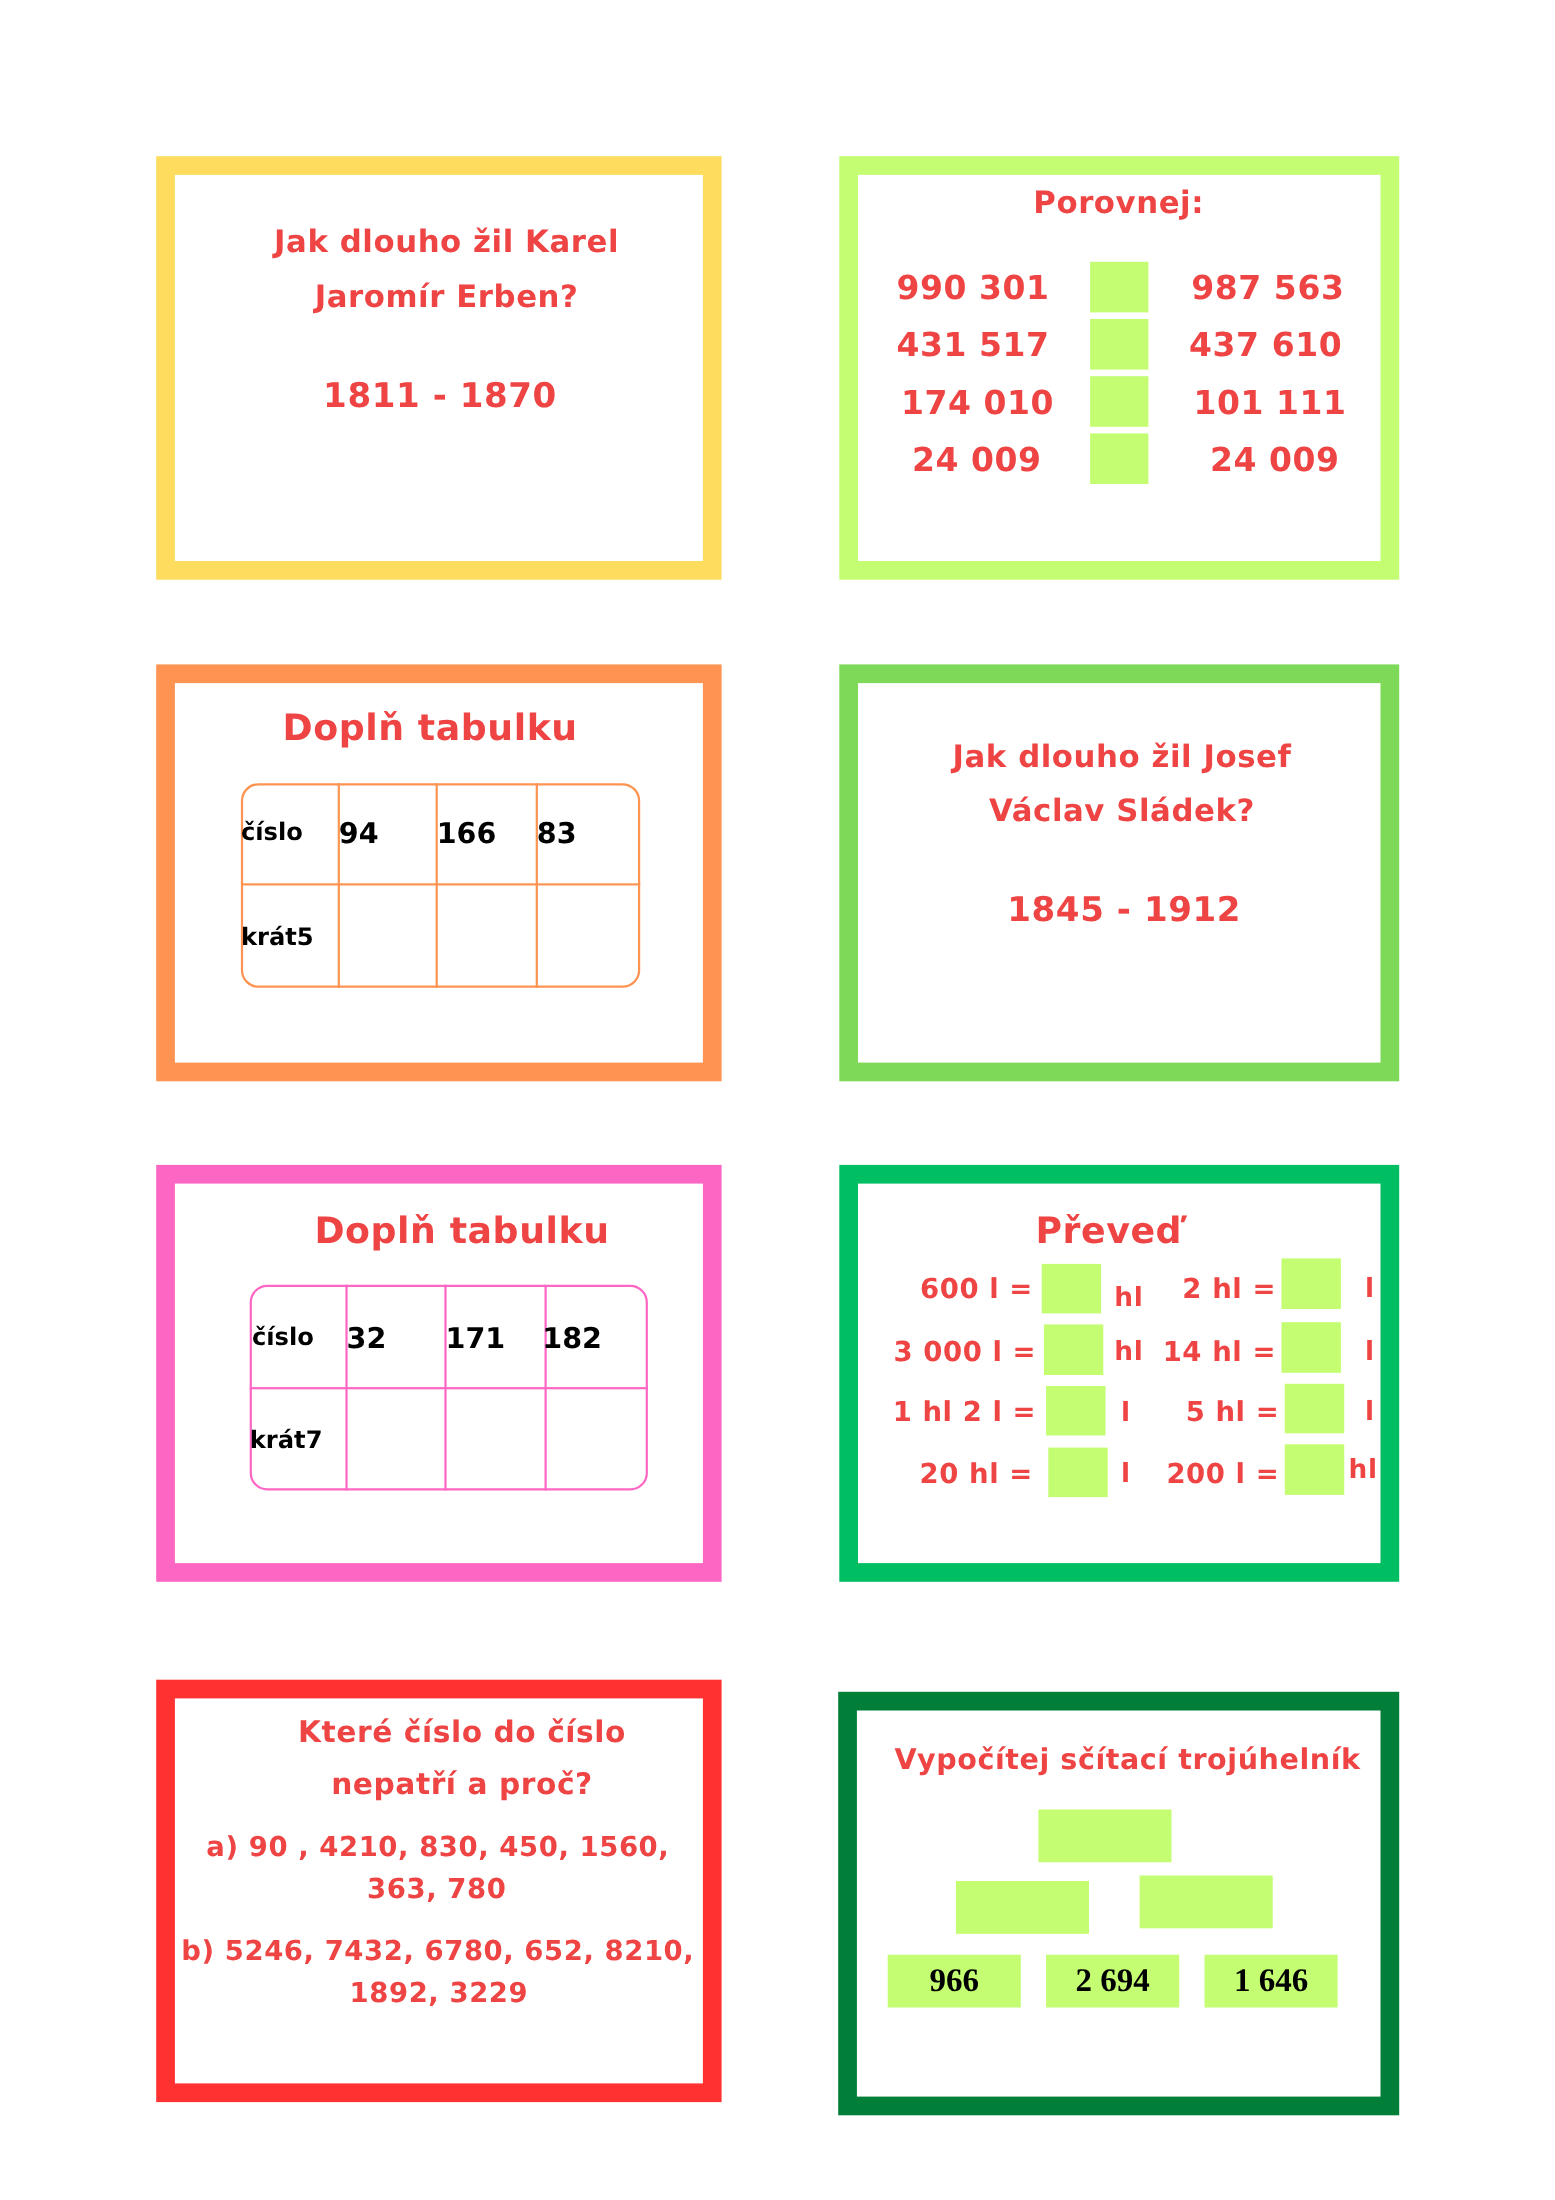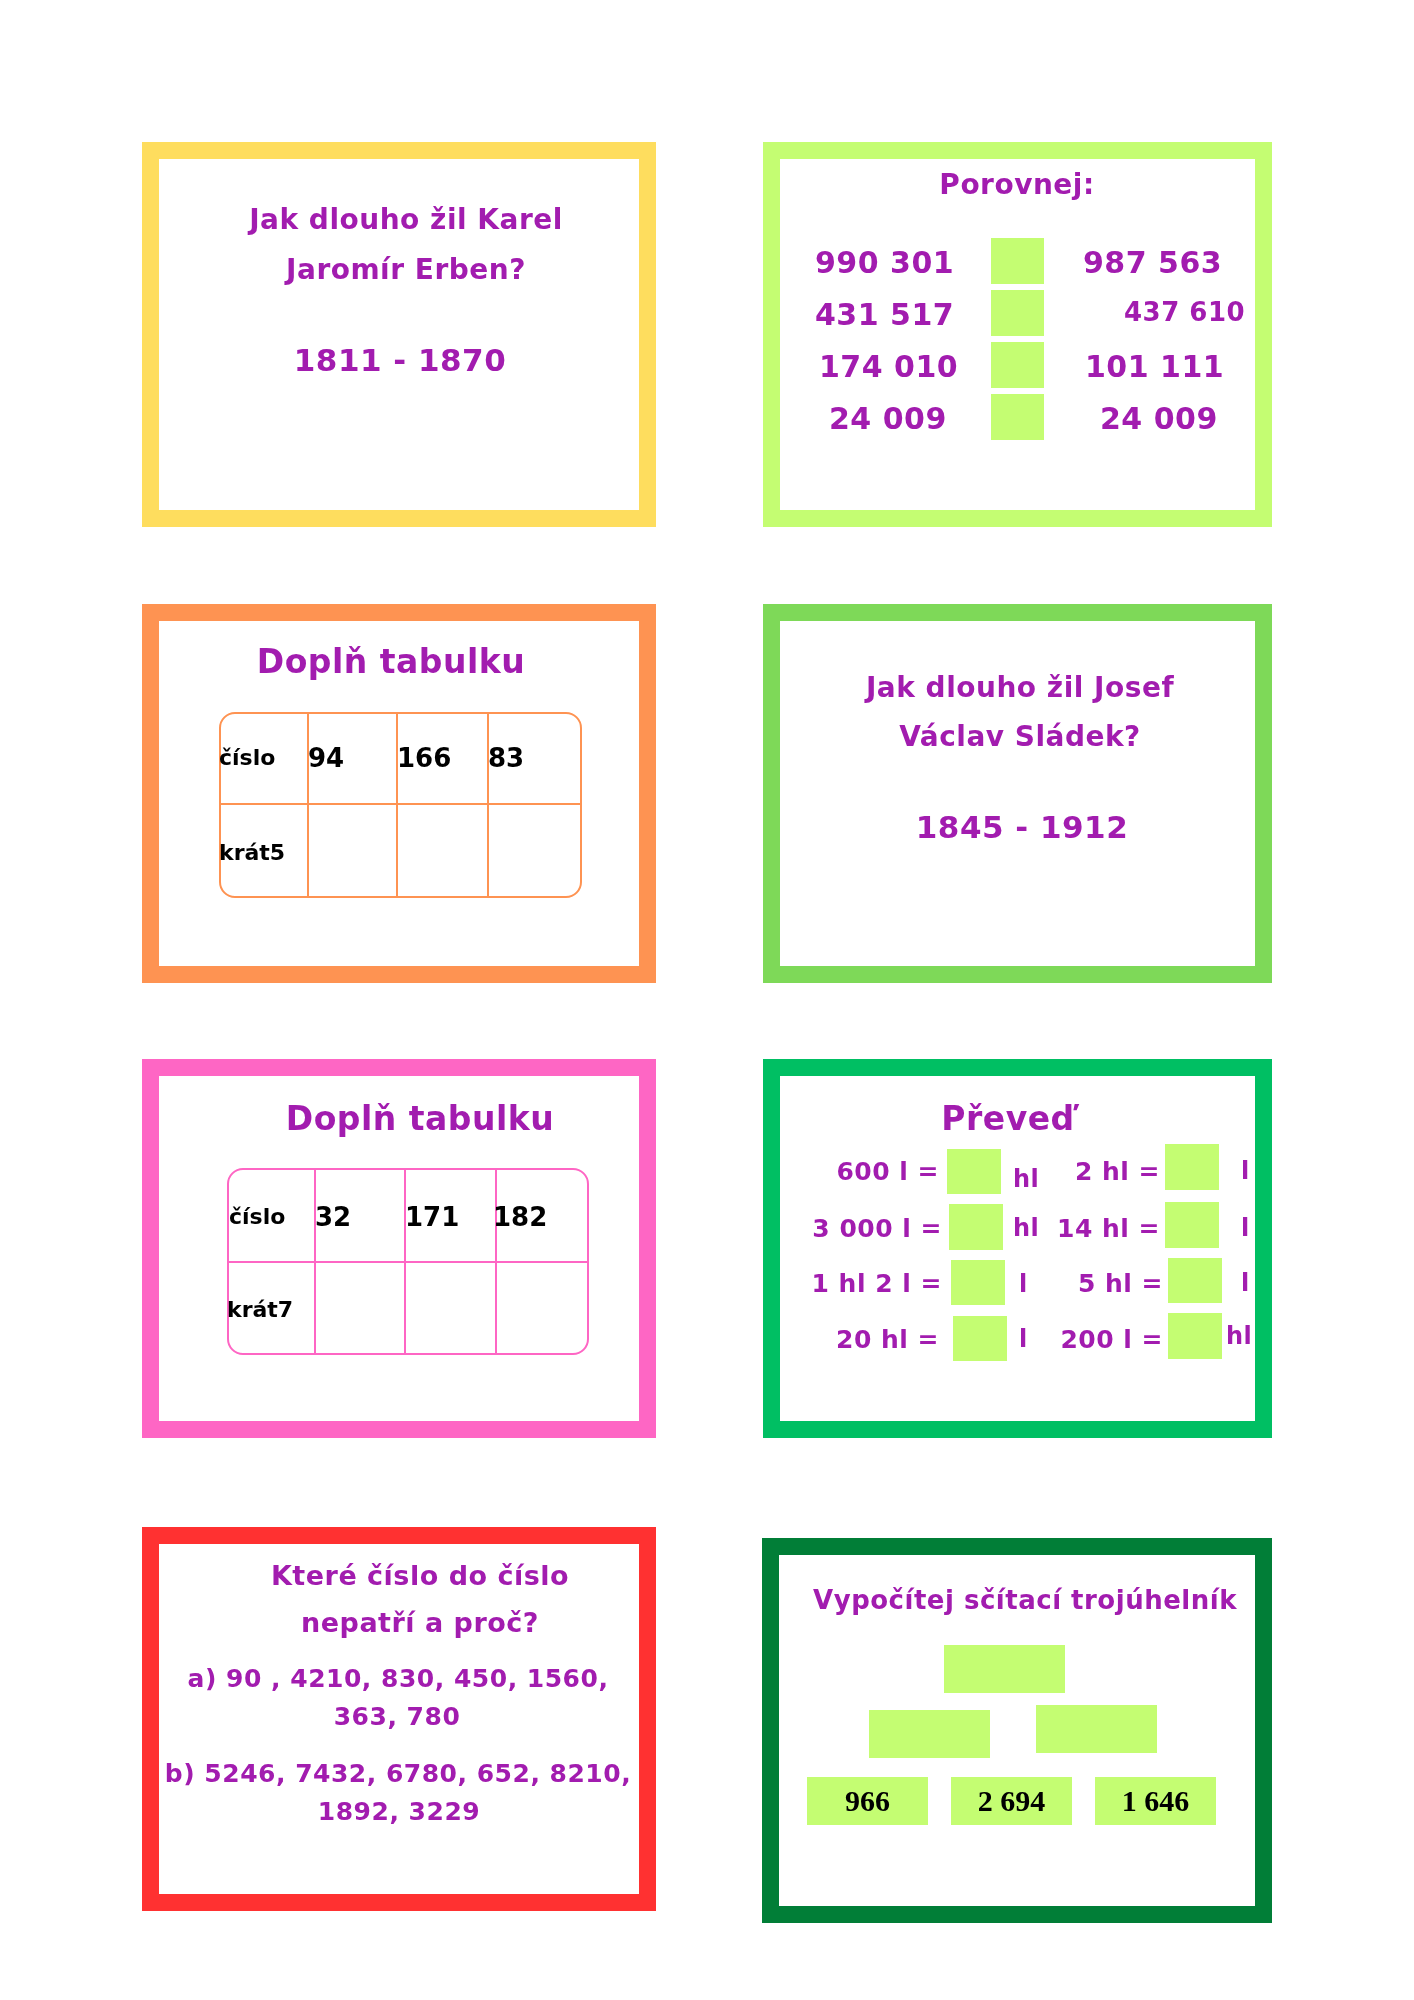--- a/index.html
+++ b/index.html
@@ -1,19 +1,19 @@
 <!DOCTYPE html>
 <html><head>
 <meta charset="utf-8">
 <style>
   html, body { margin: 0; padding: 0; background: #ffffff; }
   body { width: 1414px; height: 2000px; position: relative; overflow: hidden;
          font-family: "DejaVu Sans", sans-serif; color: #000; }
   .card { position: absolute; box-sizing: border-box; border: 17px solid #000; background: #fff; }
-  .t { position: absolute; font-weight: bold; white-space: nowrap; color: #a21caf;
+  .t { position: absolute; font-weight: bold; white-space: nowrap; color: #ef4444;
        font-family: "DejaVu Sans", sans-serif; letter-spacing: 0.5px; }
   .c { text-align: center; transform: translateX(-50%); }
   .box { position: absolute; background: #c4fd72; }
   .num { position: absolute; font-weight: bold; font-size: 30px; text-align: center; line-height: 48px;
          font-family: Liberation Serif, serif; }
   .grid { position: absolute; box-sizing: border-box; border: 2px solid; border-radius: 16px; }
   .vl { position: absolute; width: 2px; }
   .hl { position: absolute; height: 2px; }
   .cell { position: absolute; font-weight: bold; text-align: left; font-family: "DejaVu Sans", sans-serif; }
 </style>
@@ -29,21 +29,21 @@
 <div class="card" style="left:763px; top:142px; width:509px; height:385px; border-color:#c4fd72;">
 </div>
 <div class="t c" style="left:1017px; top:168px; font-size:28px;">Porovnej:</div>
 
 <div class="t" style="left:815px; top:245px; font-size:30px;">990 301</div>
 <div class="box" style="left:991px; top:238px; width:53px; height:46px;"></div>
 <div class="t" style="left:1083px; top:245px; font-size:30px;">987 563</div>
 
 <div class="t" style="left:815px; top:297px; font-size:30px;">431 517</div>
 <div class="box" style="left:991px; top:290px; width:53px; height:46px;"></div>
-<div class="t" style="left:1124px; top:297px; font-size:26px;">437 610</div>
+<div class="t" style="left:1081px; top:297px; font-size:30px;">437 610</div>
 
 <div class="t" style="left:819px; top:349px; font-size:30px;">174 010</div>
 <div class="box" style="left:991px; top:342px; width:53px; height:46px;"></div>
 <div class="t" style="left:1085px; top:349px; font-size:30px;">101 111</div>
 
 <div class="t" style="left:829px; top:401px; font-size:30px;">24 009</div>
 <div class="box" style="left:991px; top:394px; width:53px; height:46px;"></div>
 <div class="t" style="left:1100px; top:401px; font-size:30px;">24 009</div>
 
 <div class="card" style="left:142px; top:604px; width:514px; height:379px; border-color:#fe9352;">

